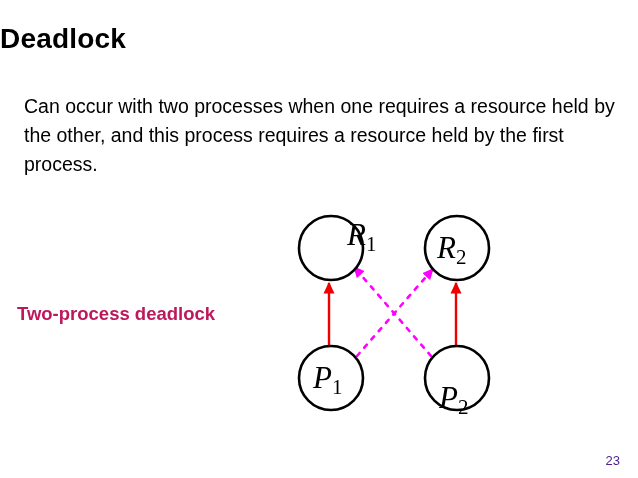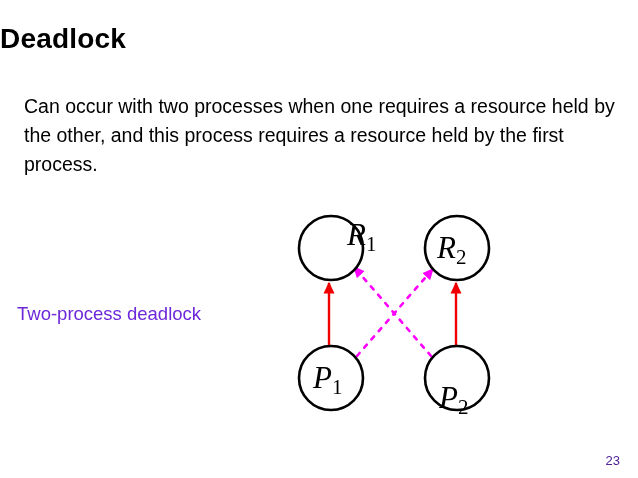--- a/index.html
+++ b/index.html
@@ -69,22 +69,23 @@
     position: absolute;
     font-size: 18.5px;
     color: #000000;
     white-space: nowrap;
   }
   #label-two-process {
     position: absolute;
     left: 17px;
     top: 303px;
     font-size: 18.5px;
-    color: #6d28d9;
+    color: #be185d;
     white-space: nowrap;
+    font-weight: bold;
   }
   #page-number {
     position: absolute;
     right: 18px;
     bottom: 10px;
     font-size: 13px;
     color: #4c1d95;
   }
 </style>
 </head>

